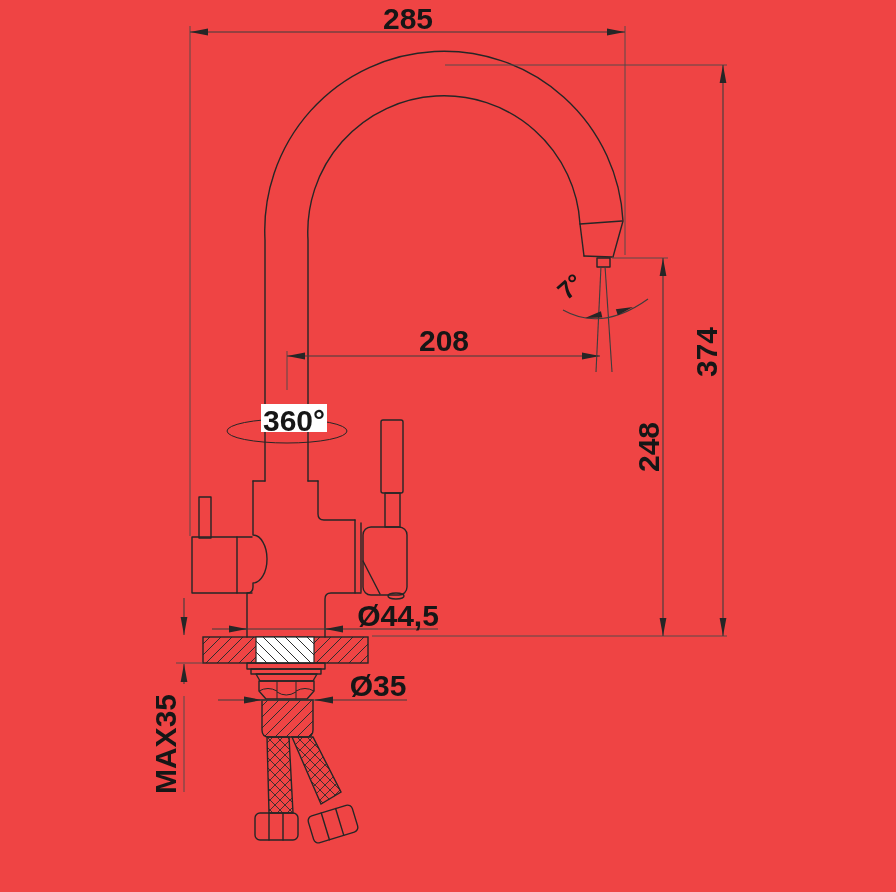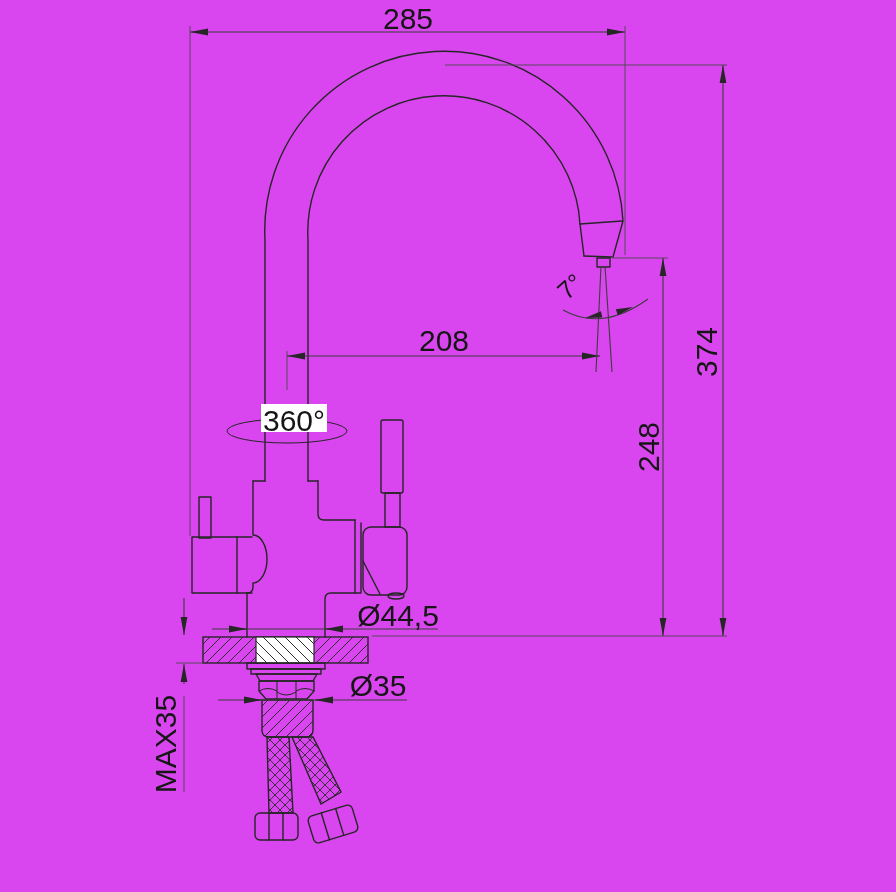--- a/index.html
+++ b/index.html
@@ -1,16 +1,16 @@
 <!DOCTYPE html>
 <html><head>
 <meta charset="utf-8">
 <style>
   html,body{margin:0;padding:0;background:#ffffff;}
-  .canvas{position:relative;width:896px;height:892px;background:#d946ef;overflow:hidden;}
+  .canvas{position:relative;width:896px;height:892px;background:#ef4444;overflow:hidden;font-weight:bold;}
   svg{display:block;}
   svg text{
     font-family:"Liberation Sans", sans-serif;
     fill:#161616;
     font-size:30px;
   }
   .t-small{font-size:25px;}
   .obj{stroke:#262626;stroke-width:1.4;fill:none;stroke-linejoin:round;stroke-linecap:round;}
   .thin{stroke:#262626;stroke-width:1;fill:none;}
   .dim{stroke:#3d3d3d;stroke-width:1.1;fill:none;}

